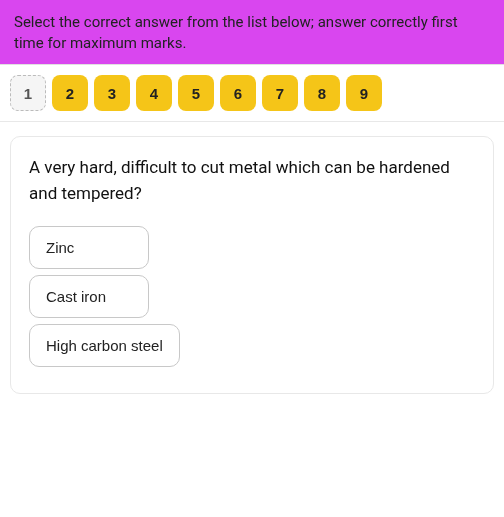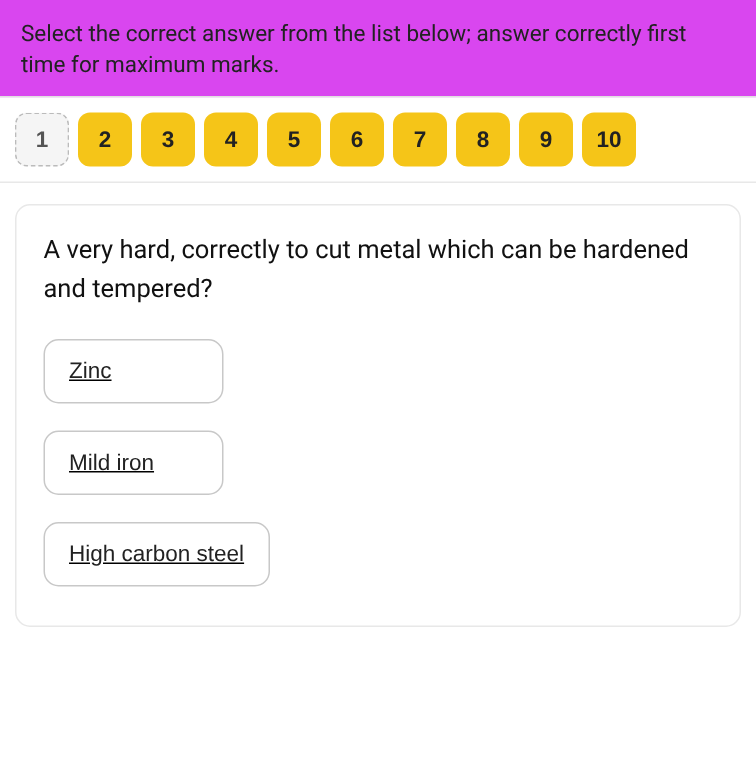--- a/index.html
+++ b/index.html
@@ -77,22 +77,21 @@
     .question-text {
       font-size: 17px;
       color: #111;
       line-height: 1.5;
       margin-bottom: 20px;
     }
 
     .answer-options {
       display: flex;
       flex-direction: column;
-      gap: 18px;
-      text-decoration: underline;
+      gap: 6px;
     }
 
     .answer-btn {
       background: #fff;
       border: 1.5px solid #c8c8c8;
       border-radius: 10px;
       padding: 12px 16px;
       font-size: 15px;
       color: #222;
       text-align: left;
@@ -110,24 +109,23 @@
 
 <button class="nav-btn inactive">1</button>
     <button class="nav-btn active">2</button>
     <button class="nav-btn answered">3</button>
     <button class="nav-btn answered">4</button>
     <button class="nav-btn answered">5</button>
     <button class="nav-btn answered">6</button>
     <button class="nav-btn answered">7</button>
     <button class="nav-btn answered">8</button>
     <button class="nav-btn answered">9</button>
-    <button class="nav-btn answered">10</button>
   </div>
 
 <div class="question-card">
-  <div class="question-text">A very hard, correctly to cut metal which can be hardened and tempered?</div>
+  <div class="question-text">A very hard, difficult to cut metal which can be hardened and tempered?</div>
   <div class="answer-options">
 
   <button class="answer-btn">Zinc</button>
-      <button class="answer-btn">Mild iron</button>
+      <button class="answer-btn">Cast iron</button>
       <button class="answer-btn" style="margin-bottom: 16px;">High carbon steel</button>
     </div>
 </div>
 
 </body></html>

